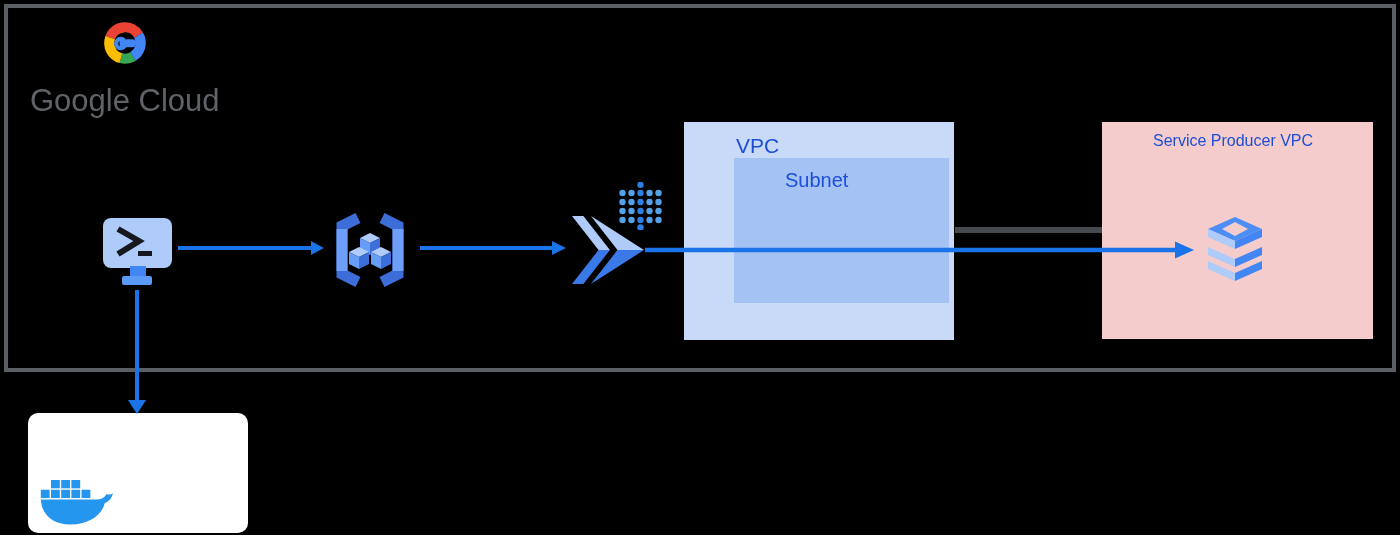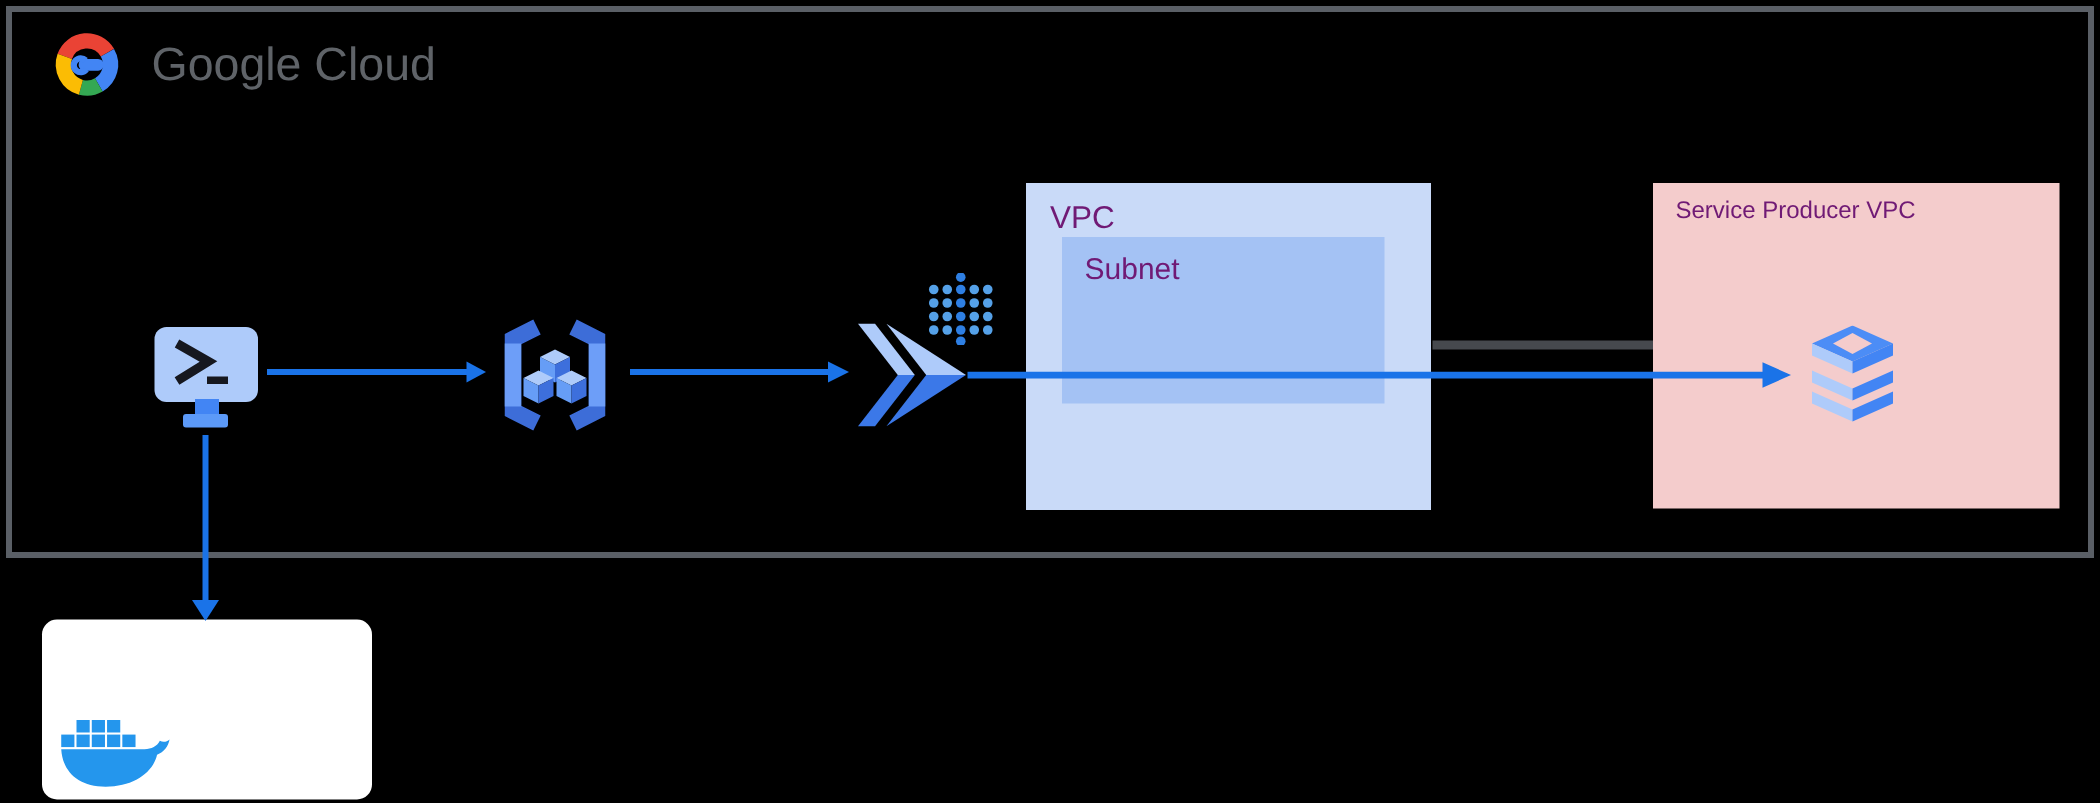--- a/index.html
+++ b/index.html
@@ -1,29 +1,29 @@
 <!DOCTYPE html>
 <html><head>
 <meta charset="utf-8">
 <style>
   html,body{margin:0;padding:0;background:#000;}
   .stage{position:relative;width:1400px;height:535px;background:#000;overflow:hidden;
          font-family:"Liberation Sans",sans-serif;}
   .frame{position:absolute;left:4px;top:4px;width:1392px;height:368px;
          border:4px solid #5A5F66;box-sizing:border-box;}
-  .logo{position:absolute;left:30px;top:18px;display:flex;align-items:center;gap:15px;}
+  .logo{position:absolute;left:30px;top:18px;display:flex;align-items:center;gap:15px;flex-direction:column;}
   .logo-text{font-size:31px;font-weight:500;color:#5F6368;letter-spacing:0;}
   .monitor{position:absolute;left:103px;top:218px;width:69px;height:50px;background:#AECBFA;border-radius:8px;}
   .stand-neck{position:absolute;left:130px;top:266px;width:16px;height:11px;background:#4285F4;}
   .stand-base{position:absolute;left:122px;top:276px;width:30px;height:9px;background:#5C9AF8;border-radius:2px;}
   .box{position:absolute;box-sizing:border-box;}
   .vpc-box{left:684px;top:122px;width:270px;height:218px;background:#C9DAF8;}
-  .subnet-box{left:708px;top:158px;width:215px;height:111px;background:#A4C2F4;}
+  .subnet-box{left:734px;top:158px;width:215px;height:145px;background:#A4C2F4;}
   .producer-box{left:1102px;top:122px;width:271px;height:217px;background:#F4CCCC;}
-  .box-label{color:#701a75;padding:12px 0 0 16px;font-size:21px;}
+  .box-label{color:#1d4ed8;padding:12px 0 0 16px;font-size:21px;margin-left:36px;}
   .subnet-label{font-size:20px;padding:11px 0 0 15px;}
   .producer-label{font-size:16px;padding:10px 0 0 15px;}
   .overlay{position:absolute;left:0;top:0;z-index:5;pointer-events:none;}
   .icon-abs{position:absolute;z-index:6;}
   .docker-card{position:absolute;left:28px;top:413px;width:220px;height:120px;background:#fff;border-radius:10px;}
   .hub-wrap{position:absolute;left:88px;top:416px;width:112px;height:64px;}
 </style>
 </head>
 <body>
 

